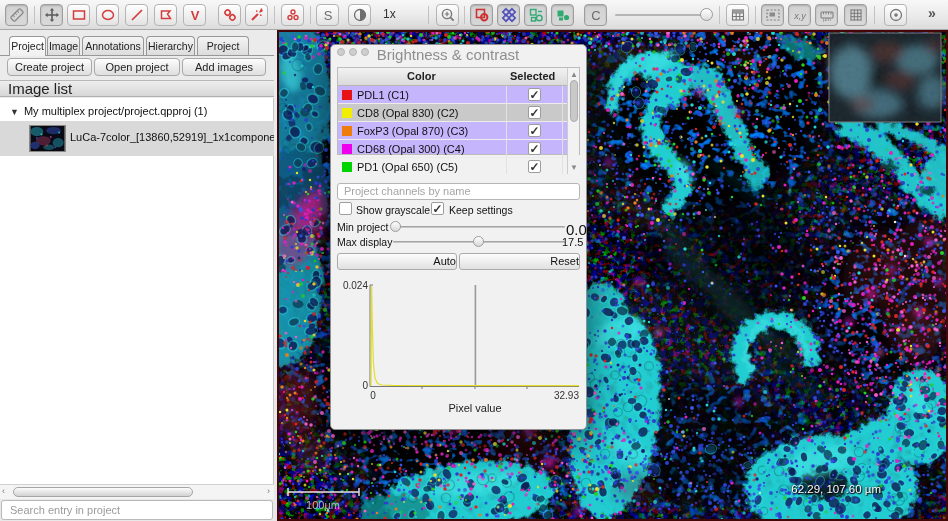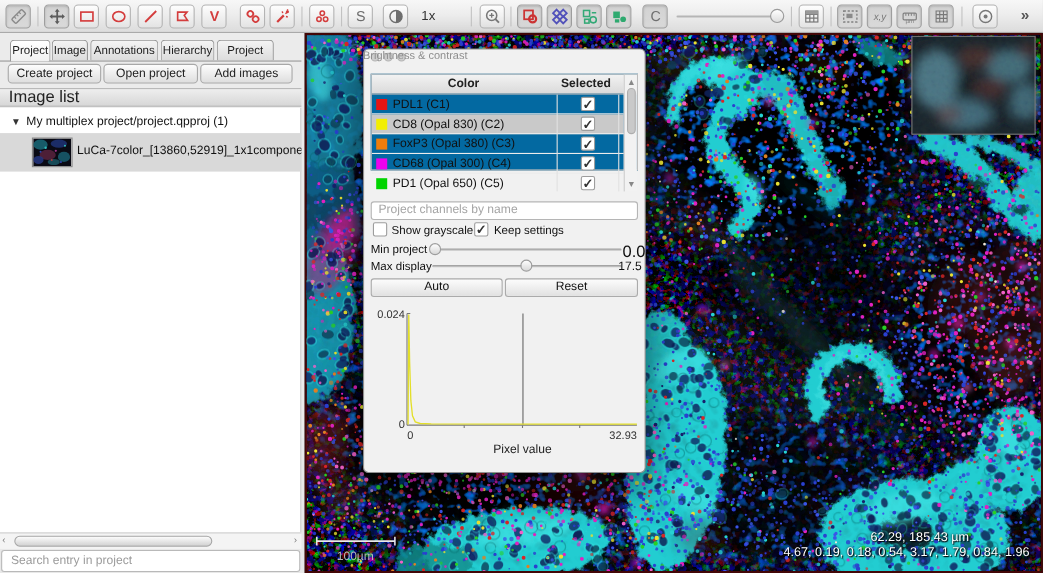--- a/index.html
+++ b/index.html
@@ -25,35 +25,35 @@
 #hscroll{position:absolute;left:0;top:454px;width:274px;height:15px;background:#f4f4f4;border-top:1px solid #d0d0d0;}
 #hthumb{position:absolute;left:13px;top:2px;width:180px;height:10px;border:1px solid #a6a6a6;border-radius:5px;
 background:linear-gradient(#fcfcfc,#d2d2d2);}
 #searchbox{position:absolute;left:1px;top:470px;width:272px;height:20px;background:#fff;border:1px solid #b9b9b9;
 border-radius:3px;font-size:11px;color:#9b9b9b;line-height:19px;padding-left:8px;}
 #viewer{position:absolute;left:277px;top:30px;width:671px;height:491px;background:#000;
 border:2px solid #430707;}
 #dlg{position:absolute;left:330px;top:44px;width:257px;height:386px;background:#f1f1f1;border-radius:5px;
 border:1px solid #8f8f8f;box-shadow:0 12px 34px rgba(0,0,0,.55);z-index:10;}
 .tl{position:absolute;top:48px;width:8px;height:8px;border-radius:50%;background:#cecece;border:1px solid #b4b4b4;z-index:11;}
-#dtitle{position:absolute;left:330px;top:46px;width:236px;text-align:left;font-size:10px;color:#8e8e8e;z-index:11;}
-#dtable{position:absolute;left:337px;top:67px;width:243px;height:88px;background:#0369a1;border:1px solid #bcbcbc;z-index:11;}
+#dtitle{position:absolute;left:330px;top:46px;width:236px;text-align:center;font-size:15px;color:#8e8e8e;z-index:11;}
+#dtable{position:absolute;left:337px;top:67px;width:243px;height:88px;background:#c4b5fd;border:1px solid #bcbcbc;z-index:11;}
 #dthead{position:absolute;left:0;top:0;width:241px;height:18px;background:linear-gradient(#f2f2f2,#dadada);
 border-bottom:1px solid #b6b6b6;font-size:11px;font-weight:bold;color:#222;}
 .drow{position:absolute;left:0;width:229px;height:18px;font-size:11px;color:#111;line-height:18px;border-bottom:1px solid #ececec;}
 .sw{position:absolute;left:4px;top:4px;width:10px;height:10px;}
 .cbx{position:absolute;width:13px;height:13px;background:#fff;border:1px solid #9d9d9d;border-radius:2px;
 font-size:12px;line-height:12px;text-align:center;color:#333;font-weight:bold;}
 #vscr{position:absolute;right:0;top:0;width:12px;height:106px;background:#f2f2f2;border-left:1px solid #ccc;}
 .lbl{position:absolute;font-size:11px;color:#111;z-index:11;}
 .track{position:absolute;height:2px;background:#c9c9c9;border-radius:2px;box-shadow:inset 0 1px 1px rgba(0,0,0,.2);z-index:11;}
 .knob{position:absolute;width:11px;height:11px;border-radius:50%;background:linear-gradient(#fdfdfd,#d8d8d8);
 border:1px solid #9d9d9d;z-index:12;}
 .dbtn{position:absolute;height:17px;background:linear-gradient(#fcfcfc,#e1e1e1);border:1px solid #ababab;
-border-radius:3px;font-size:11px;color:#111;text-align:center;line-height:15px;z-index:11;}
+border-radius:3px;font-size:11px;color:#111;text-align:right;line-height:15px;z-index:11;}
 #ffield{position:absolute;left:337px;top:183px;width:243px;height:17px;background:#fff;border:1px solid #b5b5b5;
 border-radius:3px;font-size:11px;color:#a5a5a5;line-height:15px;padding-left:6px;z-index:11;}
 .ovl{position:absolute;color:#fff;font-size:11.5px;text-shadow:1px 1px 1px #000,0 0 2px #000;z-index:5;}
 </style></head><body>
 <div id="toolbar">
     <div class="tb on" style="left:5px;width:23px">
       <svg width="16" height="16" viewBox="0 0 16 16">
         <g transform="rotate(45 8 8)">
           <rect x="5.2" y="1.5" width="5.6" height="13" rx="1.2" fill="none" stroke="#8a8a8a" stroke-width="1.3"></rect>
           <path d="M5.2 5h2.4M5.2 8h2.4M5.2 11h2.4" stroke="#8a8a8a" stroke-width="1"></path>
@@ -1194,22 +1194,21 @@
 <rect x="550" y="1" width="112" height="89" fill="#0a1218" opacity="0.12"></rect>
 <rect x="550" y="1" width="112" height="89" fill="none" stroke="#7a7a7a" stroke-width="1"></rect>
 </g>
       <g>
 <line x1="9" y1="460" x2="80" y2="460" stroke="#e8e8e8" stroke-width="1.6"></line>
 <line x1="9" y1="456" x2="9" y2="464" stroke="#e8e8e8" stroke-width="1.4"></line>
 <line x1="80" y1="456" x2="80" y2="464" stroke="#e8e8e8" stroke-width="1.4"></line>
 <text x="44" y="477" font-size="11" fill="#b8b8b8" text-anchor="middle" font-family="Liberation Sans">100µm</text>
 </g>
     </svg>
-    <div class="ovl" style="right:65px;top:451px">62.29, 185.43 µm</div>
-<div class="ovl" style="right:10px;top:464px">4.67, 0.19, 0.18, 0.54, 3.17, 1.79, 0.84, 1.96</div>
+    <div class="ovl" style="right:65px;top:451px">62.29, 107.60 µm</div>
   </div>
 <div id="dlg"></div>
 <div class="tl" style="left:337px"></div>
 <div class="tl" style="left:349px"></div>
 <div class="tl" style="left:361px"></div>
 <div id="dtitle">Brightness &amp; contrast</div>
 <div id="dtable">
 <div id="dthead">
       <span style="position:absolute;left:69px;top:2px">Color</span>
       <span style="position:absolute;left:172px;top:2px">Selected</span>
@@ -1220,21 +1219,21 @@
         <span style="position:absolute;left:19px">PDL1 (C1)</span>
       </div>
       <div class="cbx" style="left:190px;top:2px;z-index:3">✓</div>
       <div class="drow" style="top:18px;background:#c9c9c9;">
         <span class="sw" style="background:#f2ee00"></span>
         <span style="position:absolute;left:19px">CD8 (Opal 830) (C2)</span>
       </div>
       <div class="cbx" style="left:190px;top:20px;z-index:3">✓</div>
       <div class="drow" style="top:36px;">
         <span class="sw" style="background:#ee7d0c"></span>
-        <span style="position:absolute;left:19px">FoxP3 (Opal 380) (C3)</span>
+        <span style="position:absolute;left:19px">FoxP3 (Opal 870) (C3)</span>
       </div>
       <div class="cbx" style="left:190px;top:38px;z-index:3">✓</div>
       <div class="drow" style="top:54px;">
         <span class="sw" style="background:#ee00ee"></span>
         <span style="position:absolute;left:19px">CD68 (Opal 300) (C4)</span>
       </div>
       <div class="cbx" style="left:190px;top:56px;z-index:3">✓</div>
       <div class="drow" style="top:72px;">
         <span class="sw" style="background:#00d400"></span>
         <span style="position:absolute;left:19px">PD1 (Opal 650) (C5)</span>

